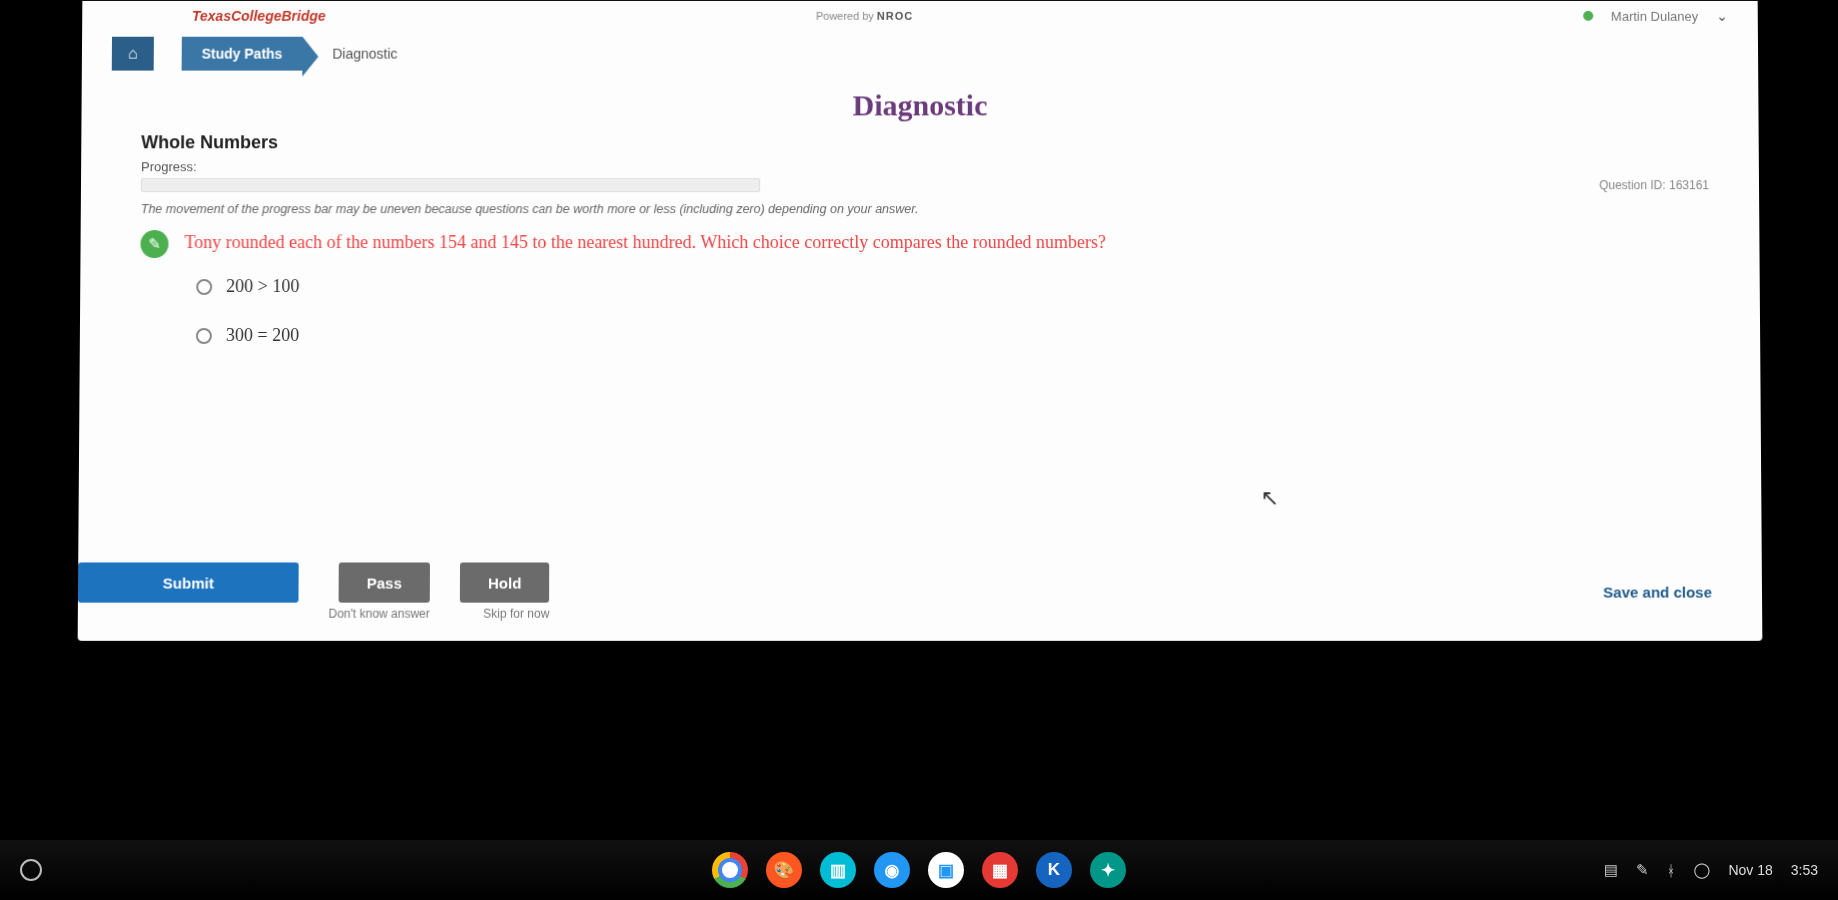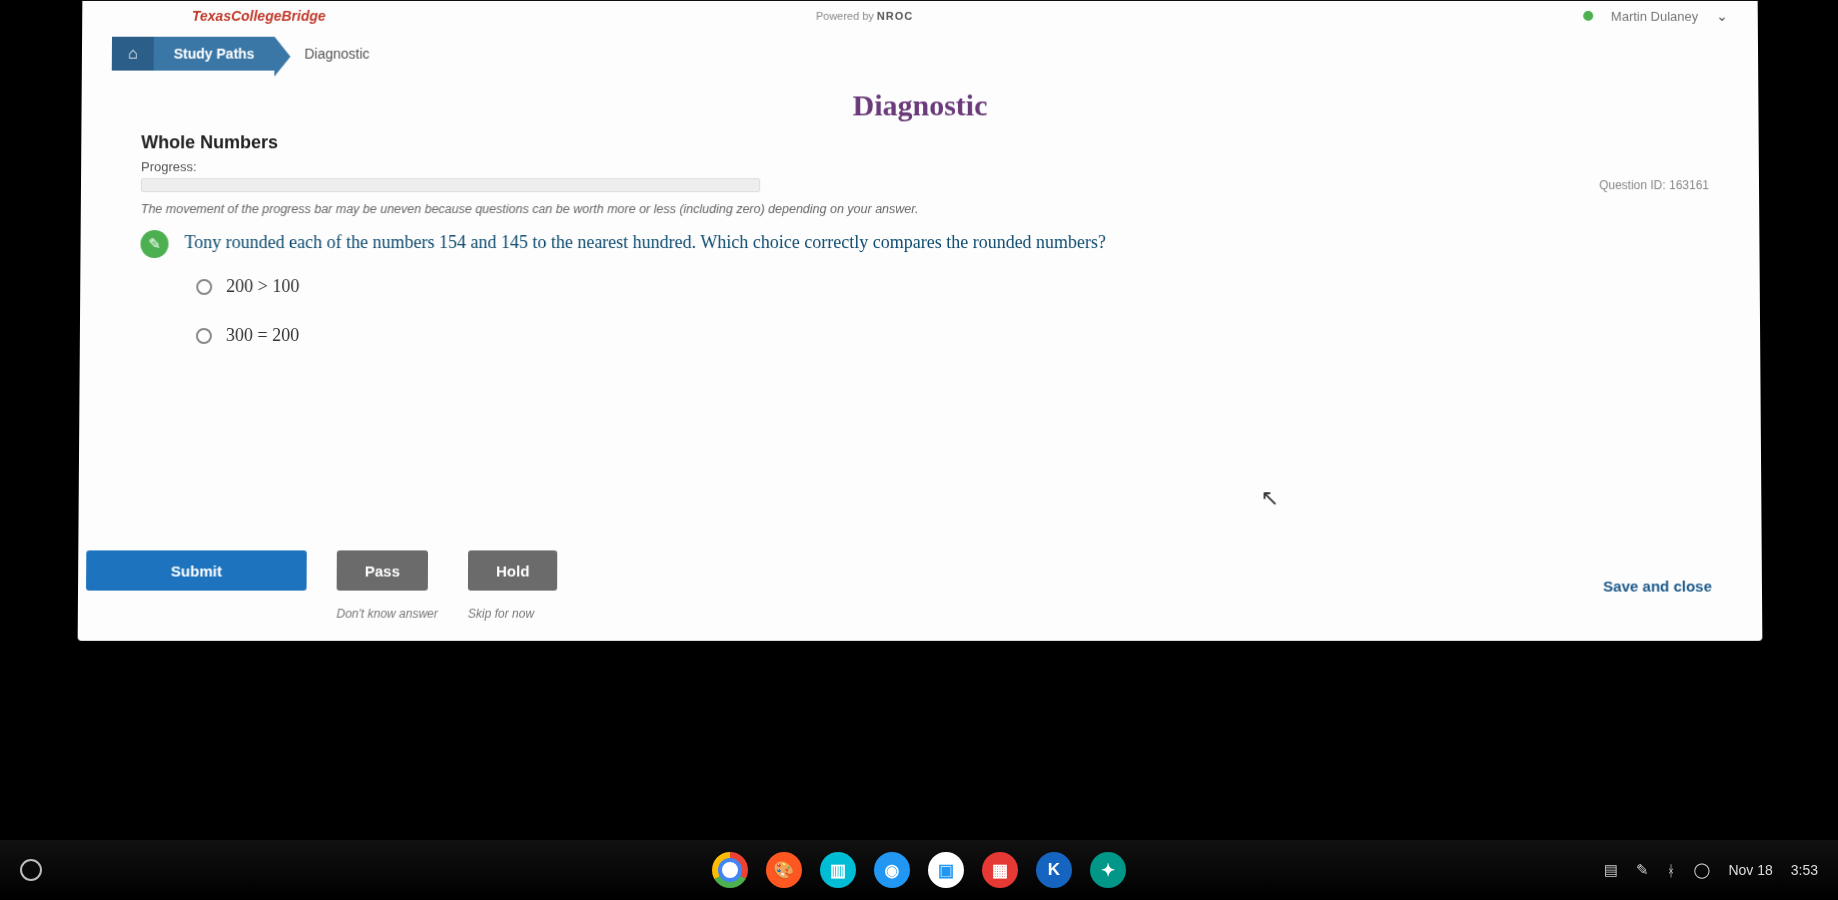--- a/index.html
+++ b/index.html
@@ -56,20 +56,21 @@
   }
   .paths-tab {
     background:#3a77a6;
     color:#fff;
     font-weight:bold;
     font-size:14px;
     padding: 0 20px;
     display:flex;
     align-items:center;
     position:relative;
+    margin-left:28px;
   }
   .paths-tab::after{
     content:"";
     position:absolute;
     right:-16px; top:0;
     border-left:16px solid #3a77a6;
     border-top:20px solid transparent;
     border-bottom:20px solid transparent;
   }
   .diag-crumb {
@@ -114,21 +115,21 @@
   .qicon {
     width:28px; height:28px; border-radius:50%;
     background:#4caf50;
     display:flex; align-items:center; justify-content:center;
     color:#fff; font-size:15px;
     flex-shrink:0;
   }
   .qtext {
     font-family: Georgia, 'Times New Roman', serif;
     font-size:18px;
-    color:#0c4a6e;
+    color:#ef4444;
     line-height:1.4;
   }
   .options { margin:18px 0 0 56px; }
   .opt {
     display:flex;
     align-items:center;
     gap:14px;
     margin: 0 0 28px 0;
     font-family: Georgia, 'Times New Roman', serif;
     font-size:18px;
@@ -151,24 +152,24 @@
   .btn {
     height:40px;
     border:none;
     border-radius:3px;
     font-weight:bold;
     font-size:15px;
     color:#fff;
     cursor:pointer;
     padding:0 28px;
   }
-  .btn-submit { background:#1e73be; width:220px;margin-left:8px; }
-  .btn-group { display:flex; flex-direction:column; align-items:flex-start; gap:16px; }
+  .btn-submit { background:#1e73be; width:220px; }
+  .btn-group { display:flex; flex-direction:column; align-items:flex-end; gap:4px; }
   .btn-grey { background:#6b6b6b; }
-  .subtext { font-style:italic; color:#777; font-size:12px; }
+  .subtext { color:#777; font-size:12px; }
   .save-close {
     margin-left:auto;
     color:#1e5a8a;
     font-weight:bold;
     font-size:15px;
     align-self:center;
     cursor:pointer;
   }
   
   .cursor {

